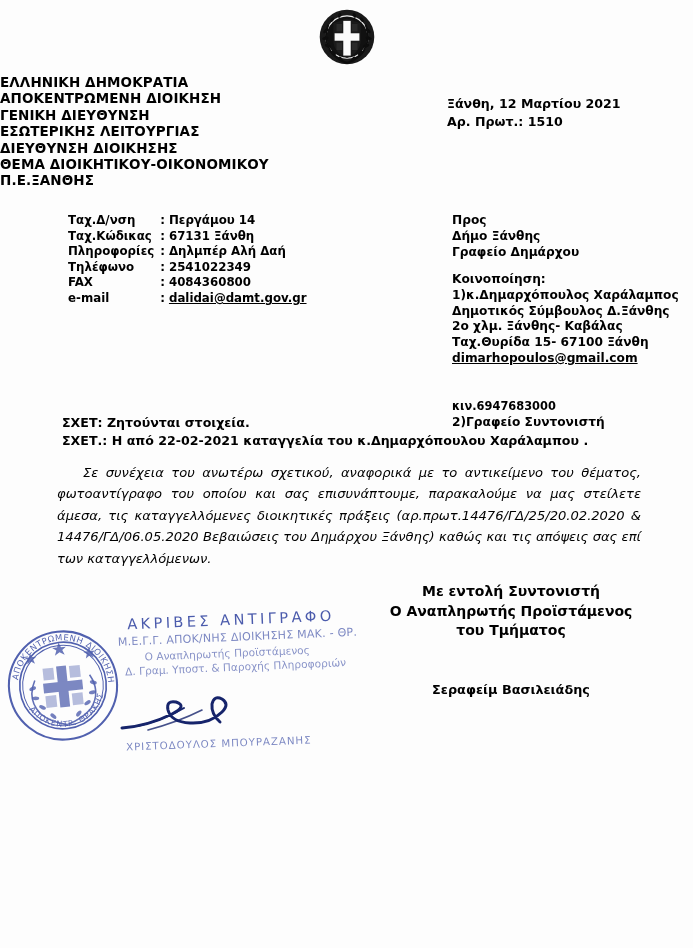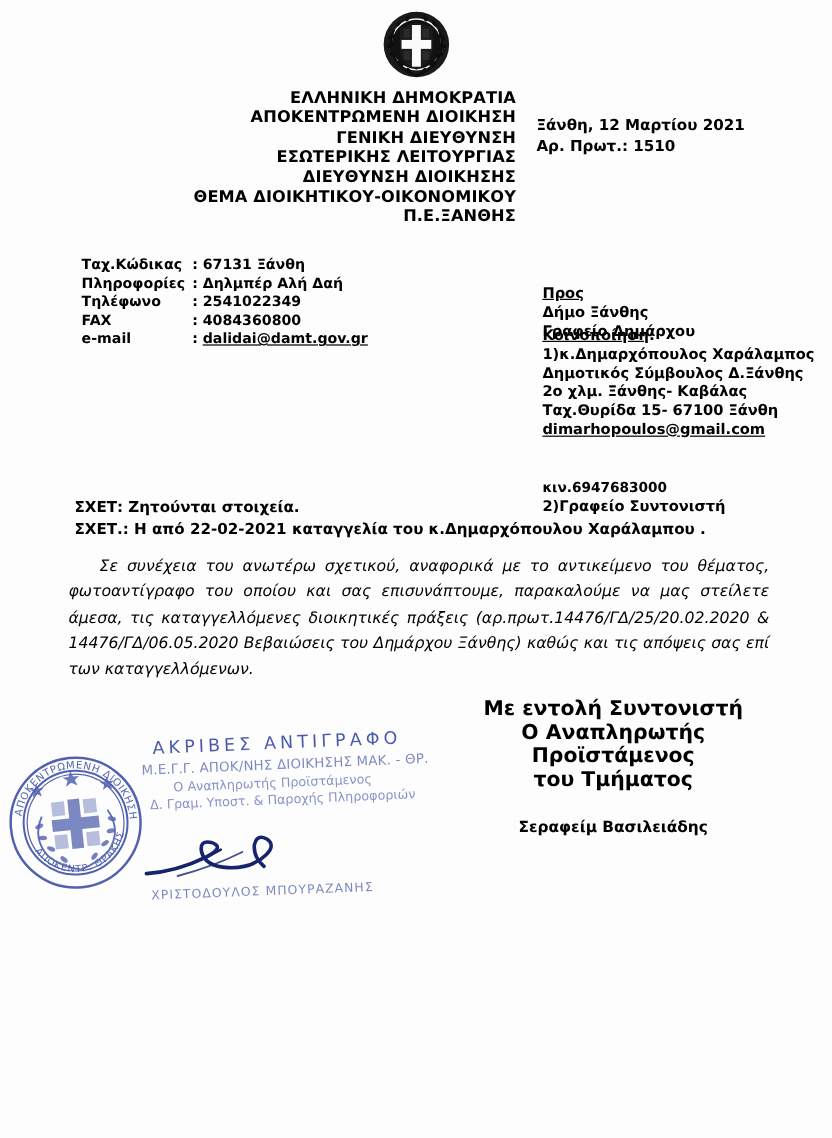--- a/index.html
+++ b/index.html
@@ -35,21 +35,21 @@
     width: 62px;
     height: 62px;
   }
 
   
   .header-block {
     position: absolute;
     left: 0;
     top: 74px;
     width: 430px;
-    text-align: right;
+    text-align: left;
     font-weight: bold;
     font-size: 13.5px;
     line-height: 16.4px;
     letter-spacing: 0.1px;
   }
   .header-block .hline { white-space: nowrap; }
 
   
   .contact {
     position: absolute;
@@ -87,22 +87,20 @@
   .recipient {
     position: absolute;
     left: 452px;
     top: 212px;
     font-size: 12.2px;
     line-height: 16.2px;
     font-weight: bold;
   }
   .recipient .ttl,
   .cc .ttl {
-    text-decoration: underline;
-    margin-top: 24px;
   }
 
   
   .cc {
     position: absolute;
     left: 452px;
     top: 272px;
     font-size: 12.2px;
     line-height: 15.8px;
     font-weight: bold;
@@ -135,21 +133,21 @@
   }
   .body-text .indent { display: inline-block; width: 26px; }
 
   
   .signature {
     position: absolute;
     left: 376px;
     top: 582px;
     width: 270px;
     text-align: center;
-    font-size: 17px;
+    font-size: 14px;
     line-height: 19.6px;
     font-weight: bold;
   }
   .signature-name {
     position: absolute;
     left: 376px;
     top: 682px;
     width: 270px;
     text-align: center;
     font-size: 12.8px;
@@ -279,20 +277,25 @@
     <div class="hline">ΓΕΝΙΚΗ ΔΙΕΥΘΥΝΣΗ</div>
     <div class="hline">ΕΣΩΤΕΡΙΚΗΣ ΛΕΙΤΟΥΡΓΙΑΣ</div>
     <div class="hline">ΔΙΕΥΘΥΝΣΗ ΔΙΟΙΚΗΣΗΣ</div>
     <div class="hline">ΘΕΜΑ ΔΙΟΙΚΗΤΙΚΟΥ-ΟΙΚΟΝΟΜΙΚΟΥ</div>
     <div class="hline">Π.Ε.ΞΑΝΘΗΣ</div>
   </div>
 
   <div class="contact">
     <table>
       <tbody>
+        <tr>
+          <td class="lbl">Ταχ.Δ/νση</td>
+          <td class="sep">:</td>
+          <td>Περγάμου 14</td>
+        </tr>
         <tr>
           <td class="lbl">Ταχ.Κώδικας</td>
           <td class="sep">:</td>
           <td>67131 Ξάνθη</td>
         </tr>
         <tr>
           <td class="lbl">Πληροφορίες</td>
           <td class="sep">:</td>
           <td>Δηλμπέρ Αλή Δαή</td>
         </tr>

